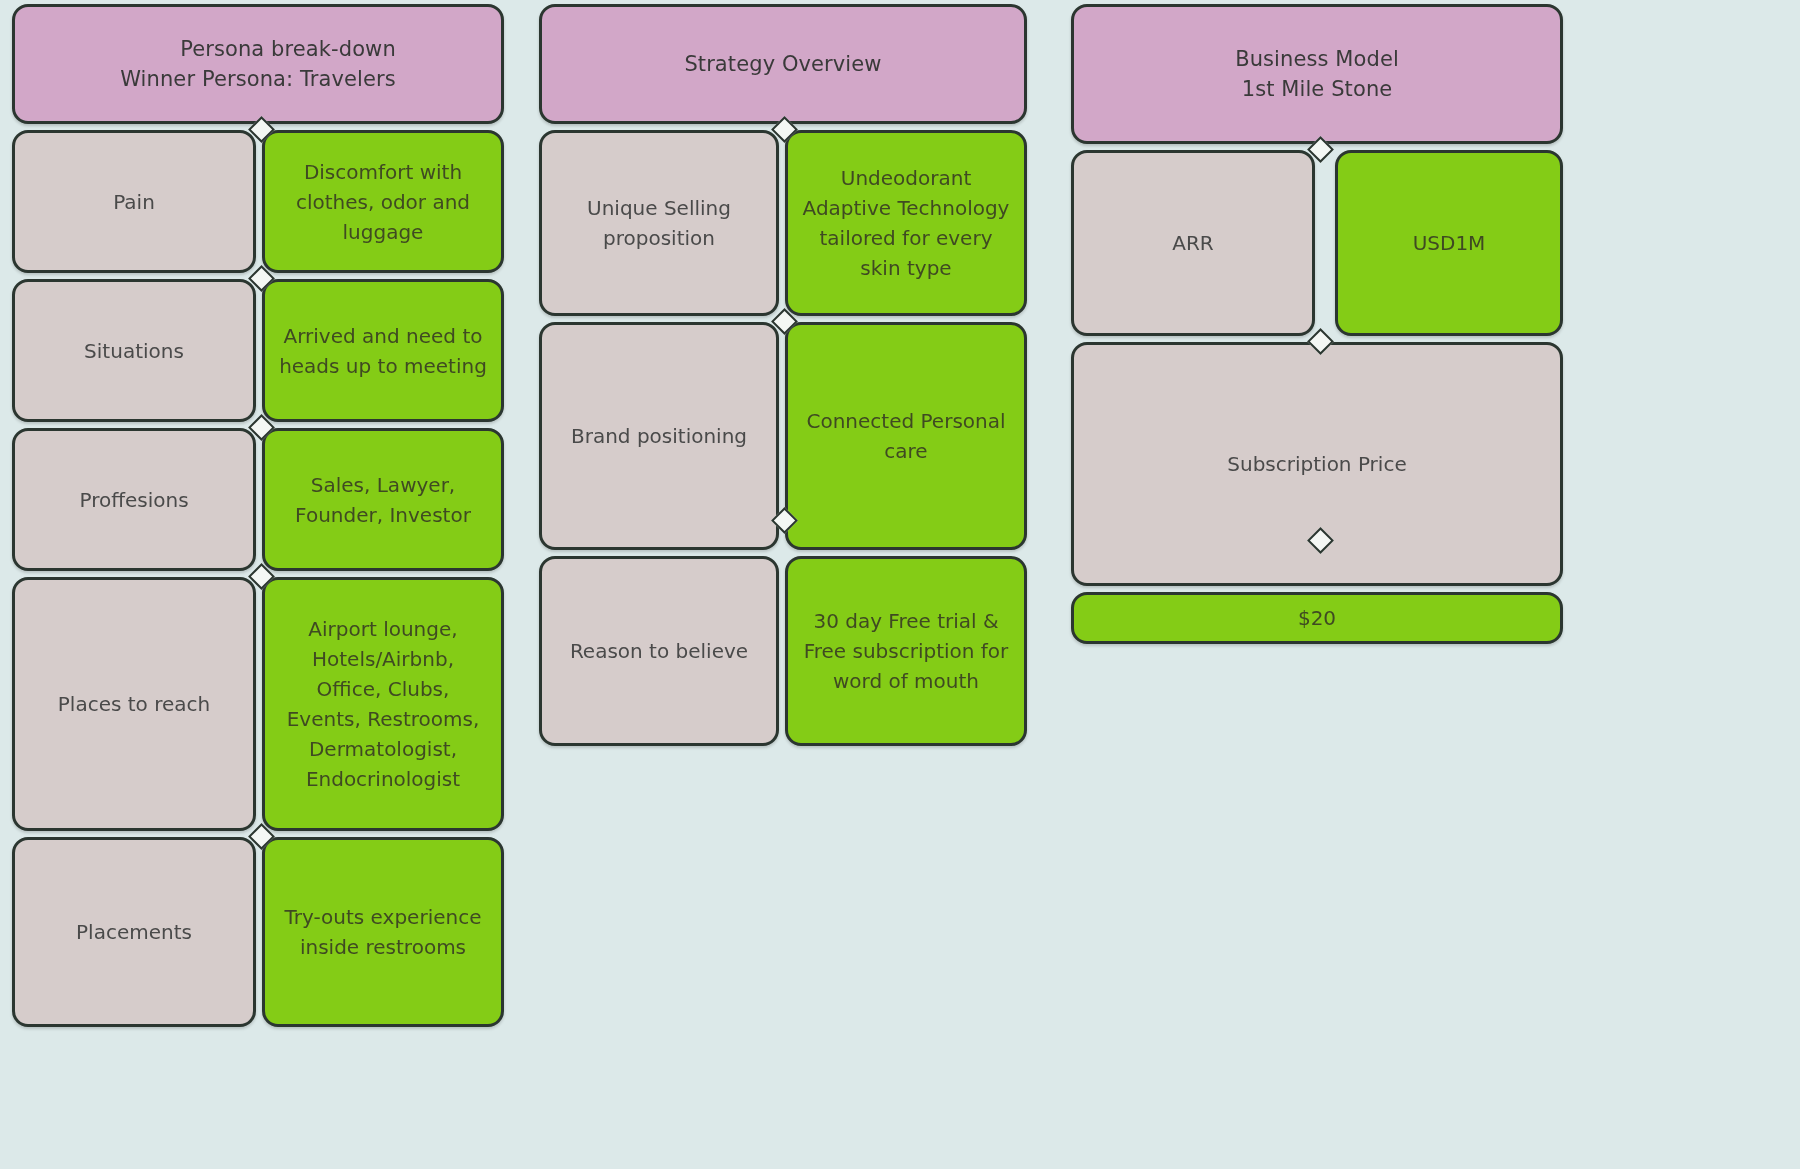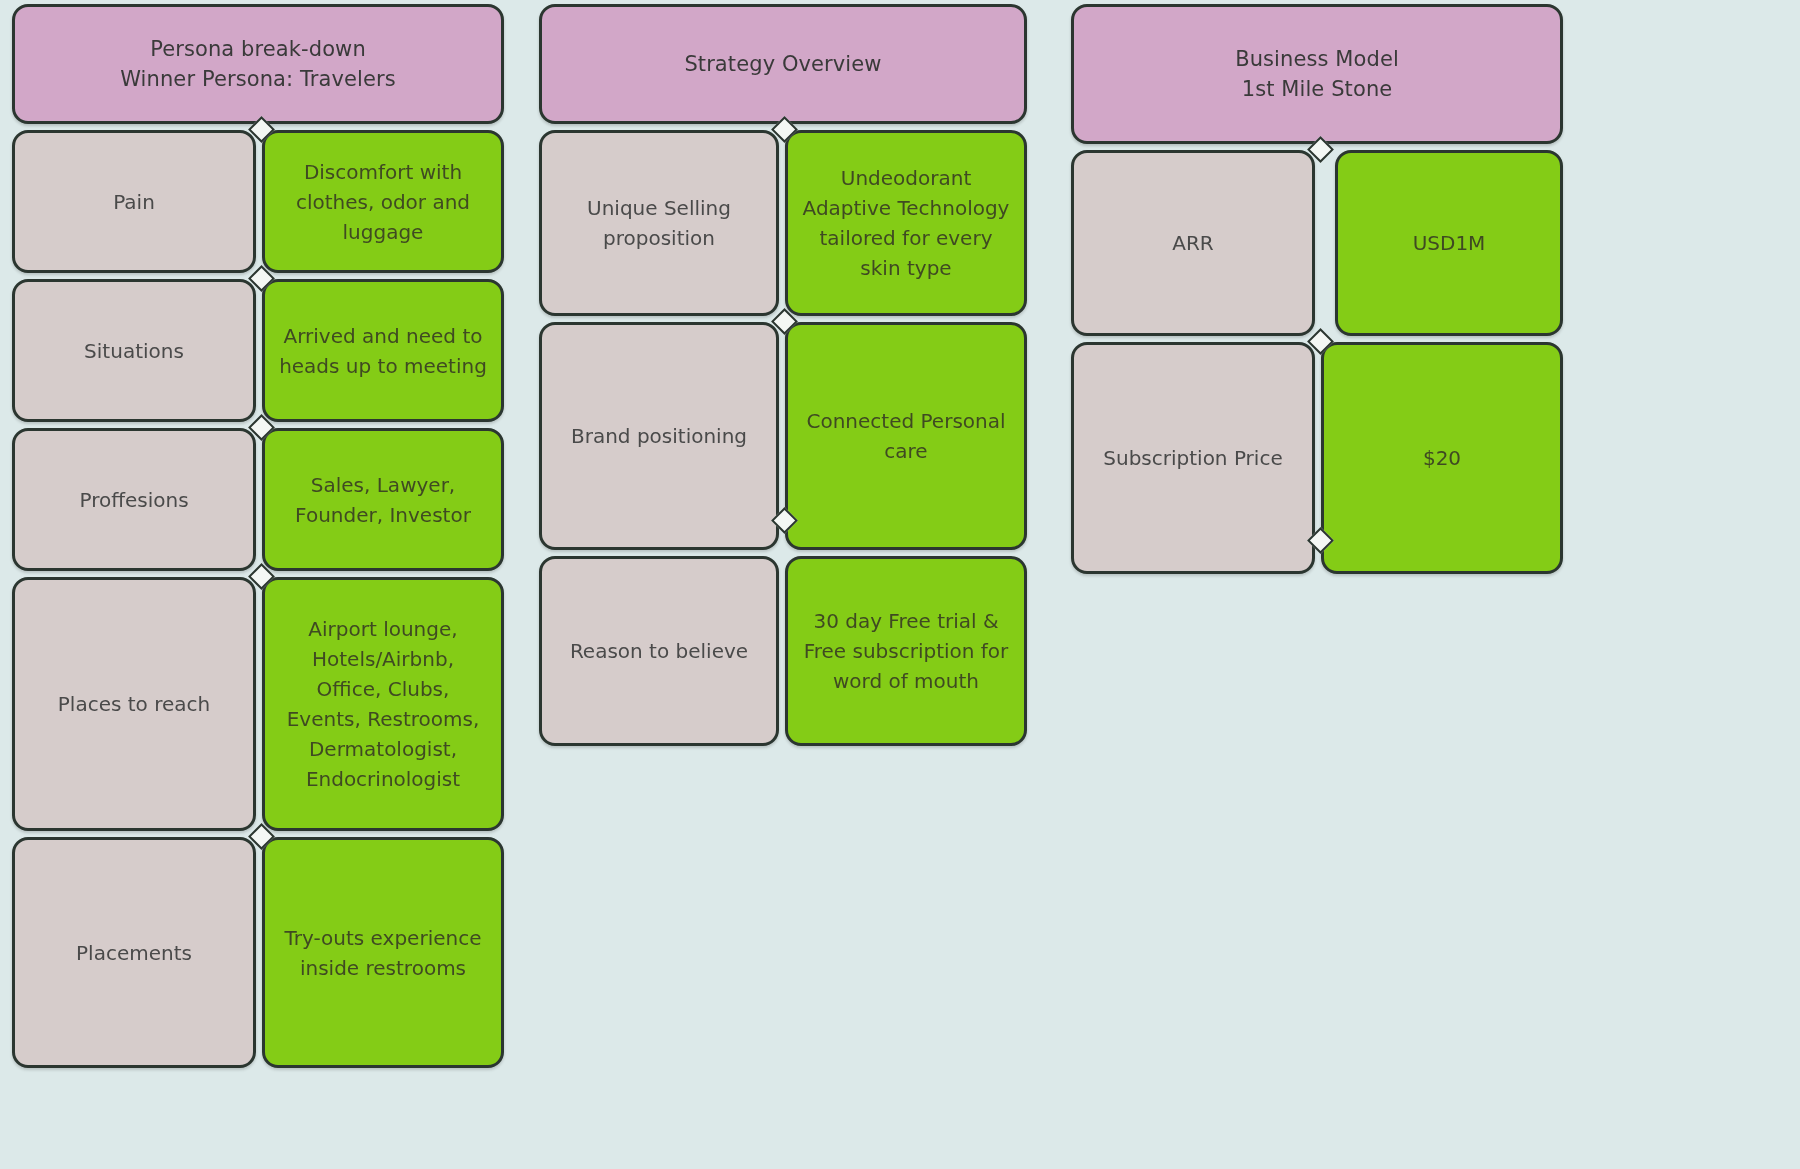--- a/index.html
+++ b/index.html
@@ -43,21 +43,21 @@
     align-items: center;
     justify-content: center;
     text-align: center;
     color: #3a3a3a;
     font-size: 21px;
     line-height: 1.45;
     letter-spacing: 0.1px;
     padding: 6px 14px;
     box-shadow: 0 2px 3px rgba(0,0,0,0.18);
   }
-  .col-1 .header-card { height: 120px; }
+  .col-1 .header-card { height: 120px; text-align: right; }
   .col-2 .header-card { height: 120px; }
   .col-3 .header-card { height: 140px; }
 
   
   .rows {
     position: relative;
     margin-top: 6px;
   }
   .row {
     display: flex;
@@ -143,21 +143,21 @@
         <div class="knot" style="left: 240px; top: 437px;"></div>
         <div class="row" style="height: 254px;">
           <div class="cell label">
             <span>Places to reach</span>
           </div>
           <div class="cell value">
             <span>Airport lounge, Hotels/Airbnb, Office, Clubs, Events, Restrooms, Dermatologist, Endocrinologist</span>
           </div>
         </div>
         <div class="knot" style="left: 240px; top: 697px;"></div>
-        <div class="row" style="height: 231px;">
+        <div class="row" style="height: 190px;">
           <div class="cell label">
             <span>Placements</span>
           </div>
           <div class="cell value">
             <span>Try-outs experience inside restrooms</span>
           </div>
         </div>
         <div class="knot" style="left: 240px; top: -10px;"></div>
       </div>
     </div>
@@ -207,21 +207,21 @@
       <div class="rows">
         <div class="row" style="height: 186px; gap: 20px;">
           <div class="cell label">
             <span>ARR</span>
           </div>
           <div class="cell value">
             <span>USD1M</span>
           </div>
         </div>
         <div class="knot" style="left: 240px; top: 182px;"></div>
-        <div class="row" style="height: 232px;">
+        <div class="row" style="height: 184px; flex-direction: column;">
           <div class="cell label">
             <span>Subscription Price</span>
           </div>
           <div class="cell value">
             <span>$20</span>
           </div>
         </div>
         <div class="knot" style="left: 240px; top: 381px;"></div>
         <div class="knot" style="left: 240px; top: -10px;"></div>
       </div>

